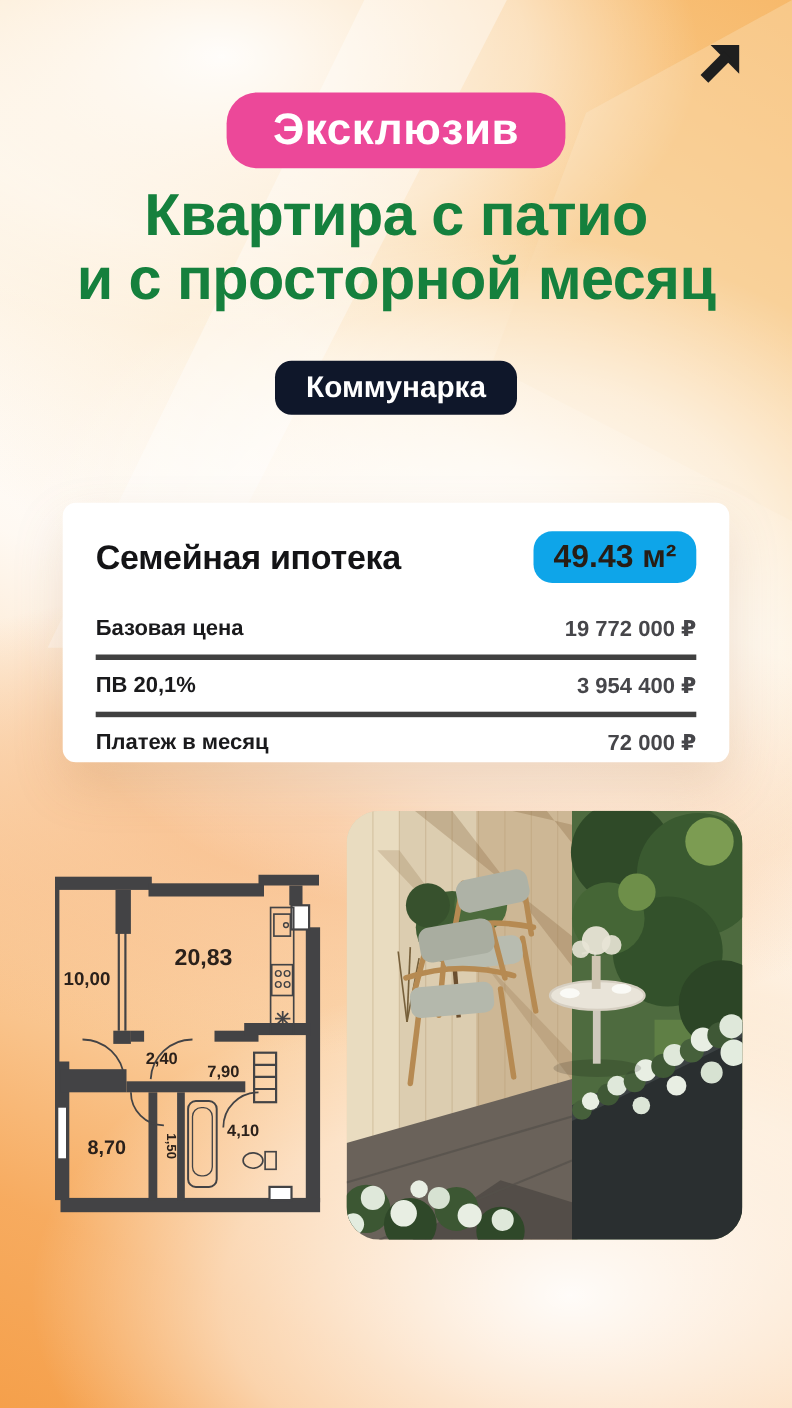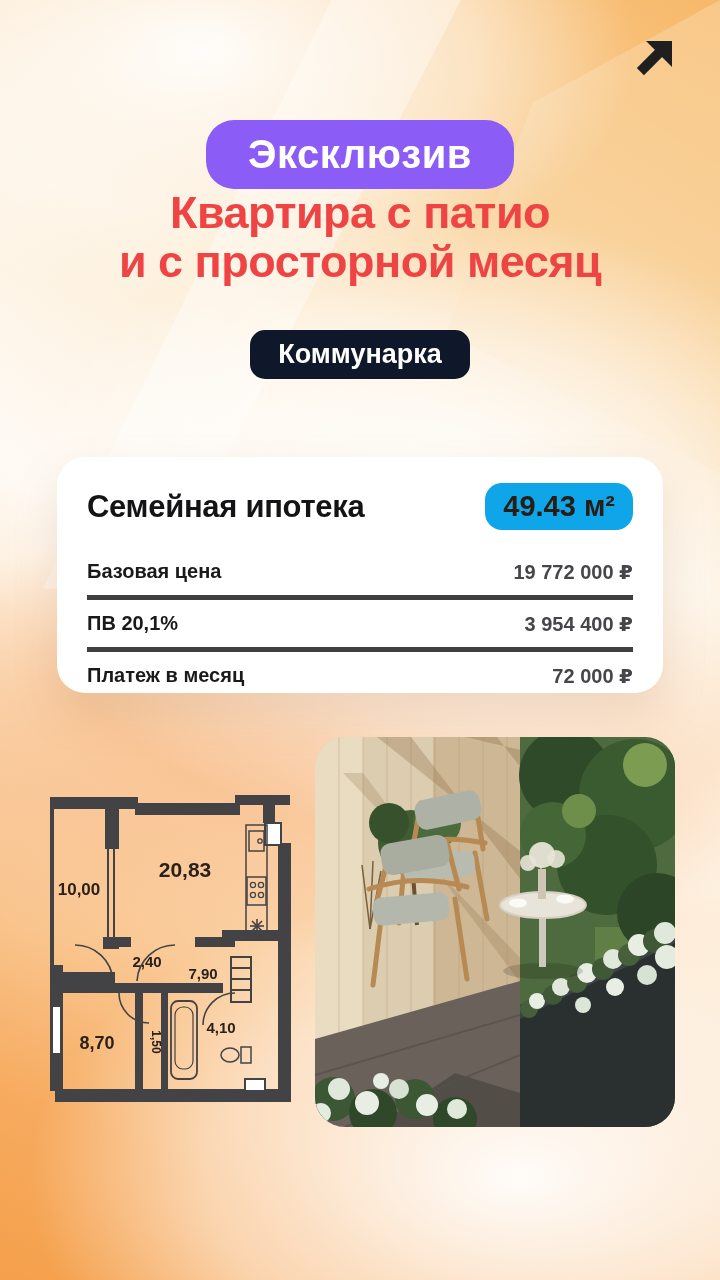--- a/index.html
+++ b/index.html
@@ -33,39 +33,39 @@
   }
   .bg-wedge1{background:rgba(255,255,255,.38);
     clip-path:polygon(46% 0,64% 0,22% 46%,6% 46%);}
   .bg-wedge2{background:rgba(250,216,168,.5);
     clip-path:polygon(74% 8%,100% 0,100% 37%,62% 26%);}
   
   .arrow-btn{position:absolute;left:630px;top:34px;width:46px;height:46px;cursor:pointer;}
   
   .header{position:absolute;left:0;top:0;width:720px;text-align:center;}
   .badge-exclusive{
-    display:inline-block;margin-top:120px;
-    background:#8b5cf6;color:#ffffff;
+    display:inline-block;margin-top:84px;
+    background:#ec4899;color:#ffffff;
     font-size:40px;font-weight:700;letter-spacing:.5px;
     padding:12px 42px;border-radius:28px;
   }
   .main-title{
-    color:#ef4444;
-    font-size:45px;line-height:1.08;font-weight:800;letter-spacing:-.5px;
+    margin-top:14px;color:#15803d;
+    font-size:54px;line-height:1.08;font-weight:800;letter-spacing:-.5px;
   }
   .badge-location{
     display:inline-block;margin-top:44px;
     background:#0f172a;color:#ffffff;
     font-size:27px;font-weight:700;
     padding:9px 28px;border-radius:15px;
   }
   
   .card{
     position:absolute;left:57px;top:457px;width:606px;height:236px;
-    background:#ffffff;border-radius:28px;
+    background:#ffffff;border-radius:12px;
     box-shadow:0 20px 45px rgba(170,110,55,.18);
     box-sizing:border-box;padding:26px 30px 18px 30px;
   }
   .card-head{display:flex;justify-content:space-between;align-items:center;}
   .card-title{font-size:31px;font-weight:800;color:#141416;letter-spacing:-.3px;}
   .badge-area{
     background:#0ea5e9;color:#271D15;
     font-size:29px;font-weight:800;
     padding:7px 18px;border-radius:17px;white-space:nowrap;
   }

